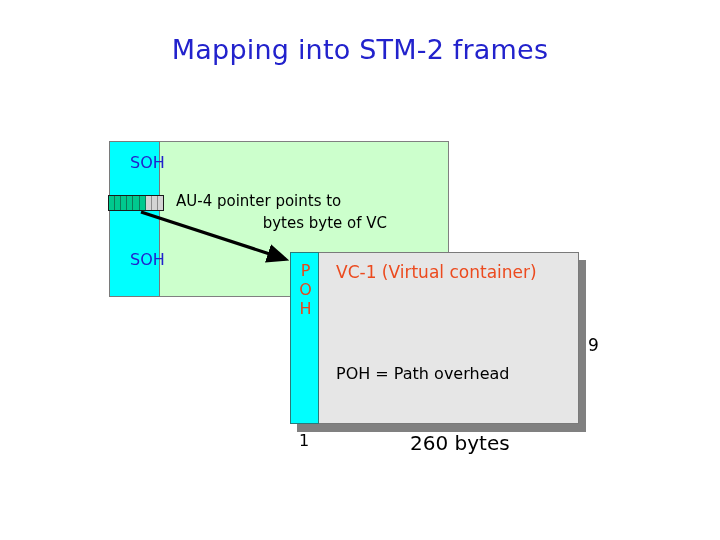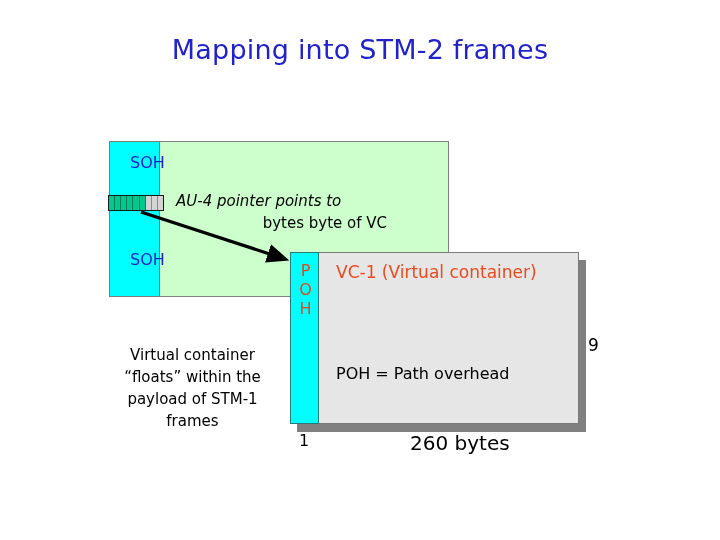--- a/index.html
+++ b/index.html
@@ -107,21 +107,21 @@
   
   #au4-caption {
     position: absolute;
     left: 176px;
     top: 190px;
     width: 215px;
     font-size: 15px;
     color: #000000;
     line-height: 22px;
   }
-  #au4-caption .line1 { display: block; text-align: left; font-style: italic; }
+  #au4-caption .line1 { display: block; text-align: left; }
   #au4-caption .line2 { display: block; text-align: right; padding-right: 4px; }
 
   
   #vc4-shadow {
     position: absolute;
     left: 297px;
     top: 260px;
     width: 289px;
     height: 172px;
     background: #808080;
@@ -267,15 +267,14 @@
   </div>
 
   <div id="vc4-title">VC-1 (Virtual container)</div>
 
   <div id="poh-legend">POH = Path overhead</div>
 
   <div id="rows-label">9</div>
   <div id="col-one-label">1</div>
   <div id="bytes-label">260 bytes</div>
 
-  <div id="float-caption">Virtual container “floats” within the payload of STM-1 frames</div>
 
 </div>
 
 </body></html>

